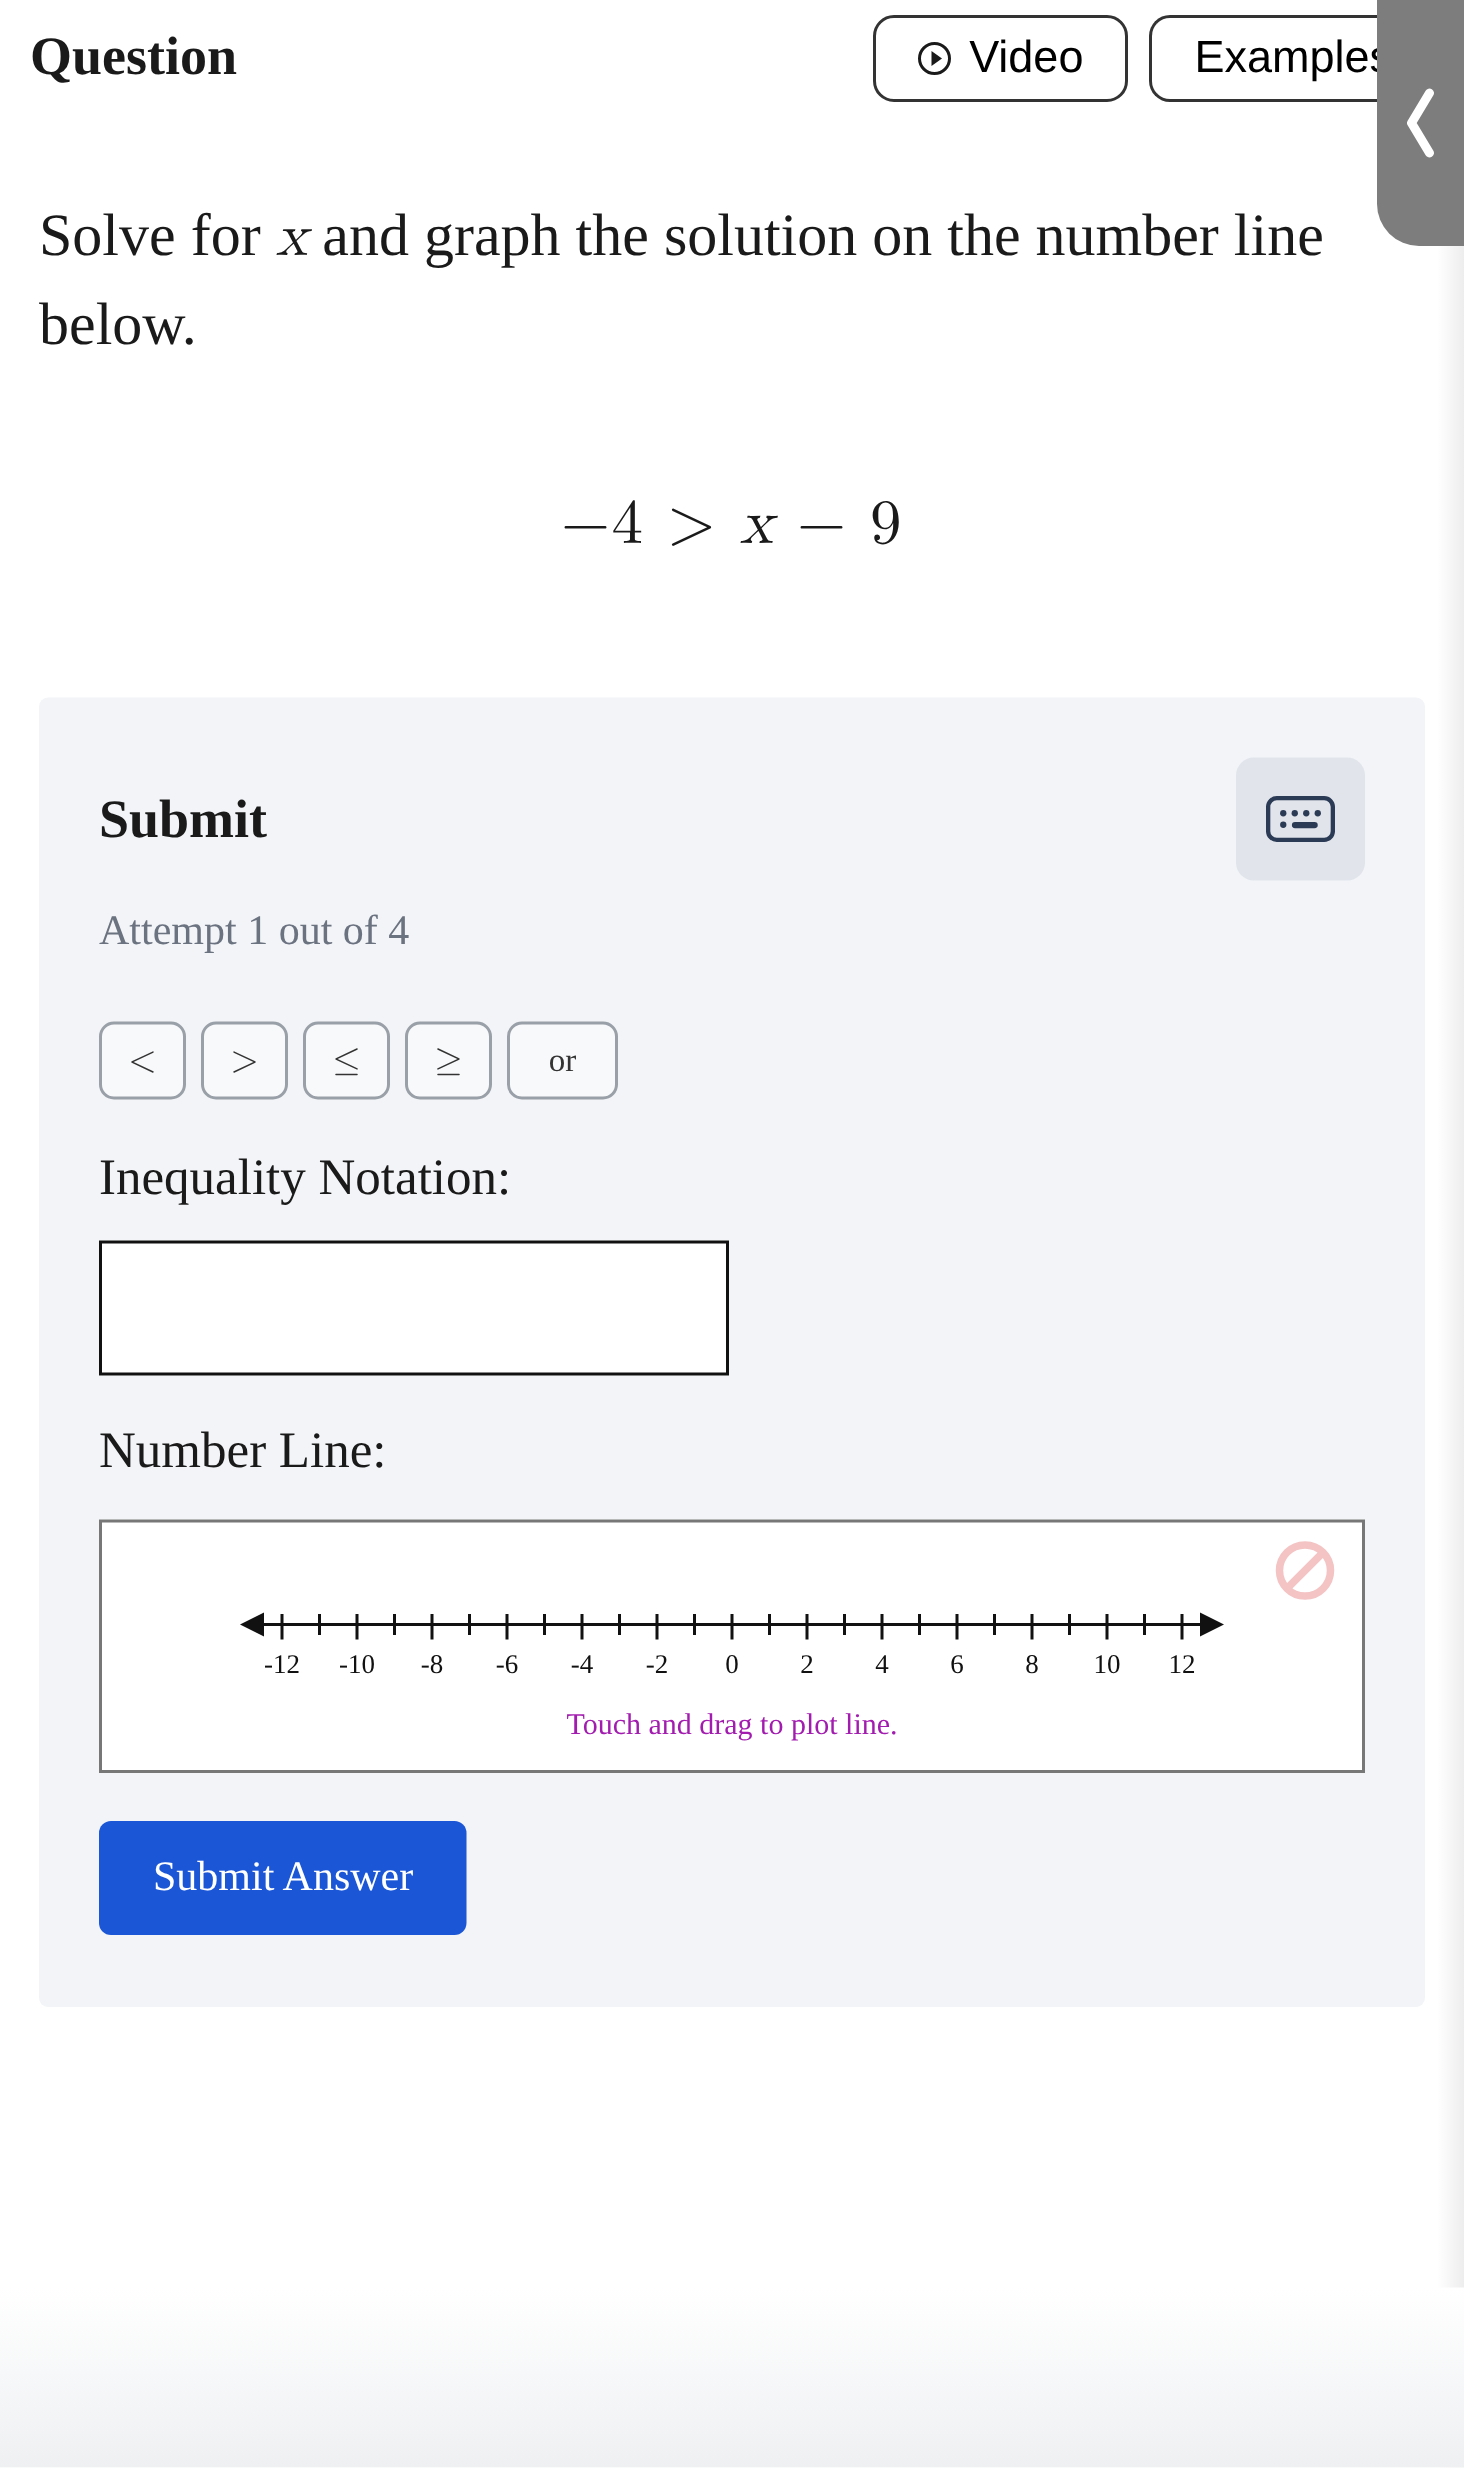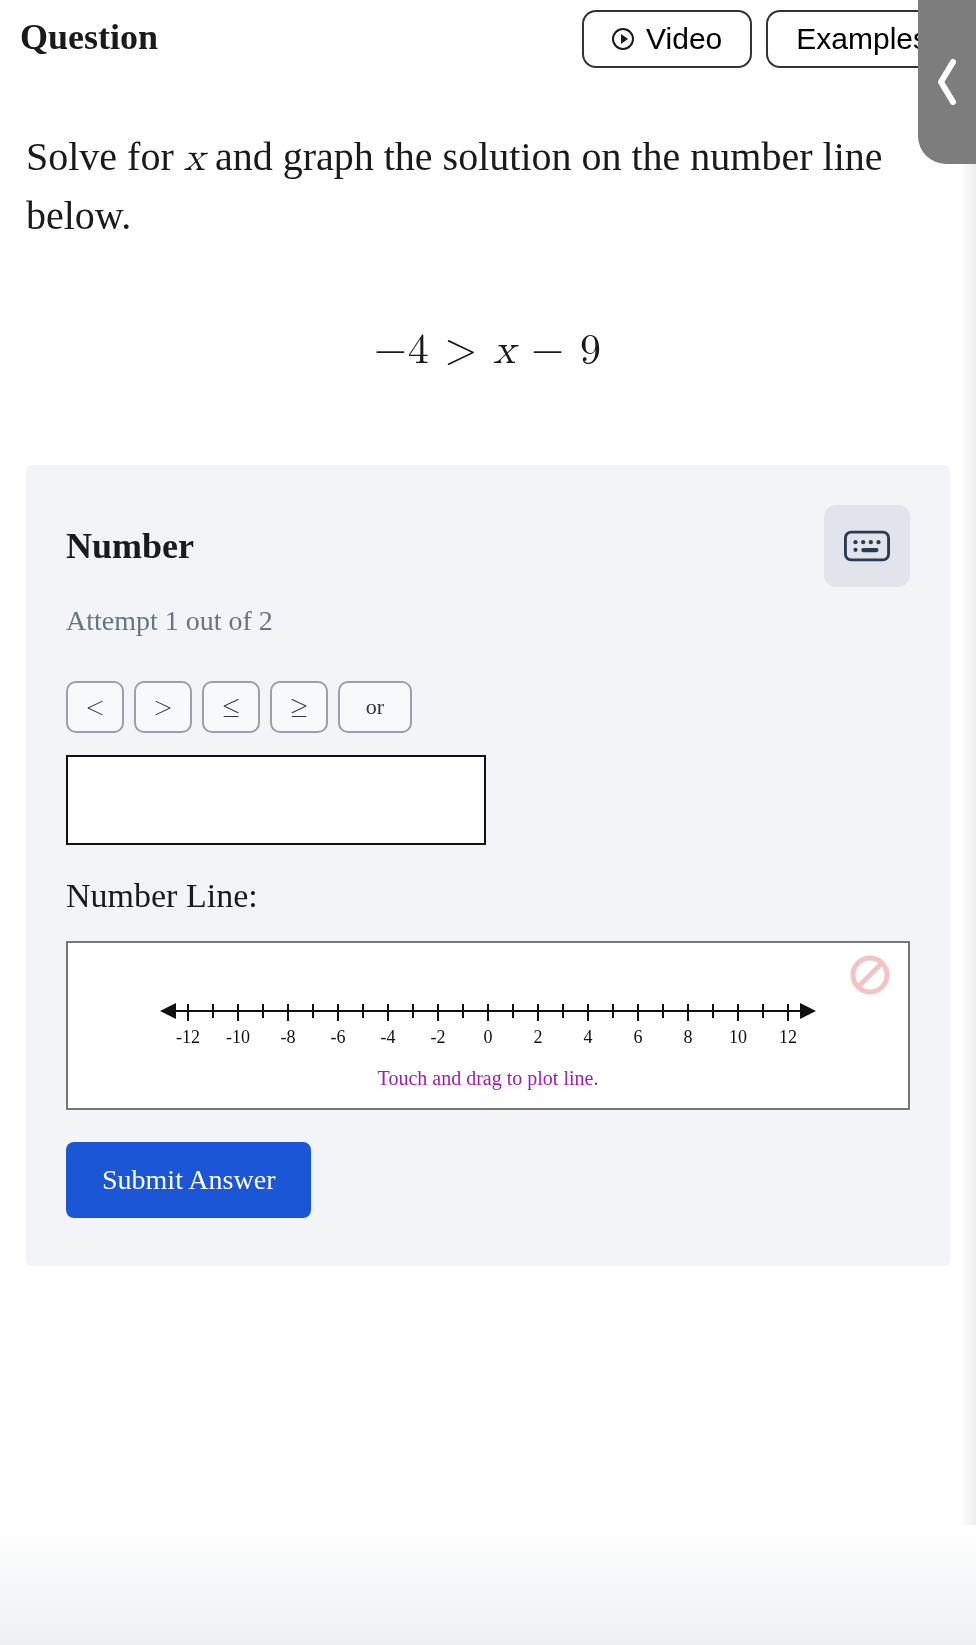--- a/index.html
+++ b/index.html
@@ -65,43 +65,44 @@
 <div class="content">
   <p class="prompt">
     <span>Solve for </span><span class="math-var">x</span><span> and graph the solution on the number line below.</span>
   </p>
   <div class="equation">
     −4&nbsp;&gt;&nbsp;<span class="math-var">x</span>&nbsp;−&nbsp;9
   </div>
 
   <div class="answer-card">
     <div class="answer-head">
-      <div class="answer-title">Number</div>
+      <div class="answer-title">Submit</div>
       <div class="kbd-btn">
         <svg viewBox="0 0 48 32">
           <rect x="1.5" y="1.5" width="45" height="29" rx="6" ry="6" fill="none" stroke="#2b3a55" stroke-width="3"></rect>
           <circle cx="12" cy="12" r="2.2" fill="#2b3a55"></circle>
               <circle cx="20" cy="12" r="2.2" fill="#2b3a55"></circle>
               <circle cx="28" cy="12" r="2.2" fill="#2b3a55"></circle>
               <circle cx="36" cy="12" r="2.2" fill="#2b3a55"></circle>
           <circle cx="12" cy="20" r="2.2" fill="#2b3a55"></circle>
               <rect x="18" y="18" width="18" height="4.4" rx="2.2" fill="#2b3a55"></rect>
         </svg>
       </div>
     </div>
-    <div class="attempt">Attempt 1 out of 2</div>
+    <div class="attempt">Attempt 1 out of 4</div>
 
     <div class="op-row">
       <div class="op-btn">&lt;</div>
       <div class="op-btn">&gt;</div>
       <div class="op-btn">≤</div>
       <div class="op-btn">≥</div>
       <div class="op-btn or">or</div>
     </div>
 
+    <div class="section-label">Inequality Notation:</div>
     <input class="ineq-input" type="text" value="" style="">
 
     <div class="section-label" style="margin-top:32px;">Number Line:</div>
 
     <div class="numline-wrap">
       <div class="clear-icon">
         <svg viewBox="0 0 44 44">
           <circle cx="22" cy="22" r="17" fill="none" stroke="#e77b7b" stroke-width="5"></circle>
           <line x1="11" y1="33" x2="33" y2="11" stroke="#e77b7b" stroke-width="5"></line>
         </svg>

